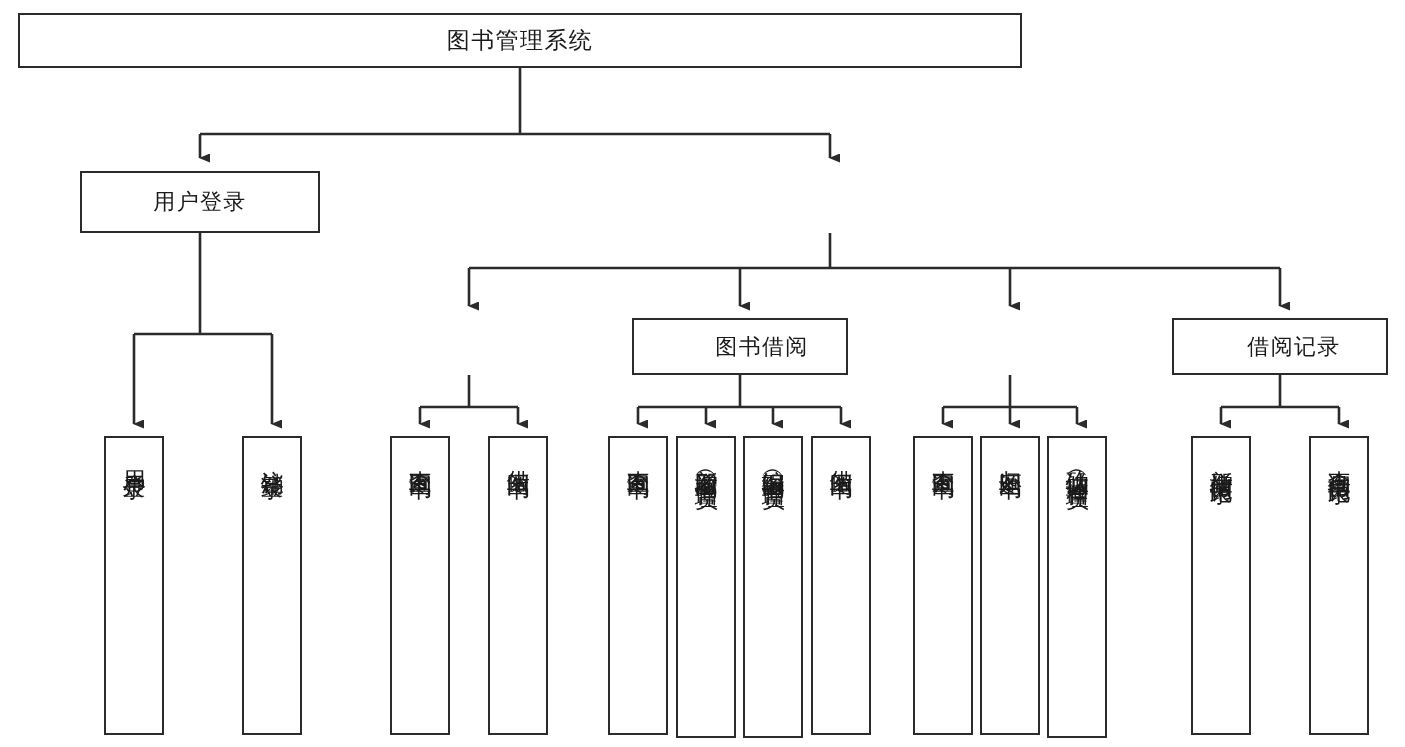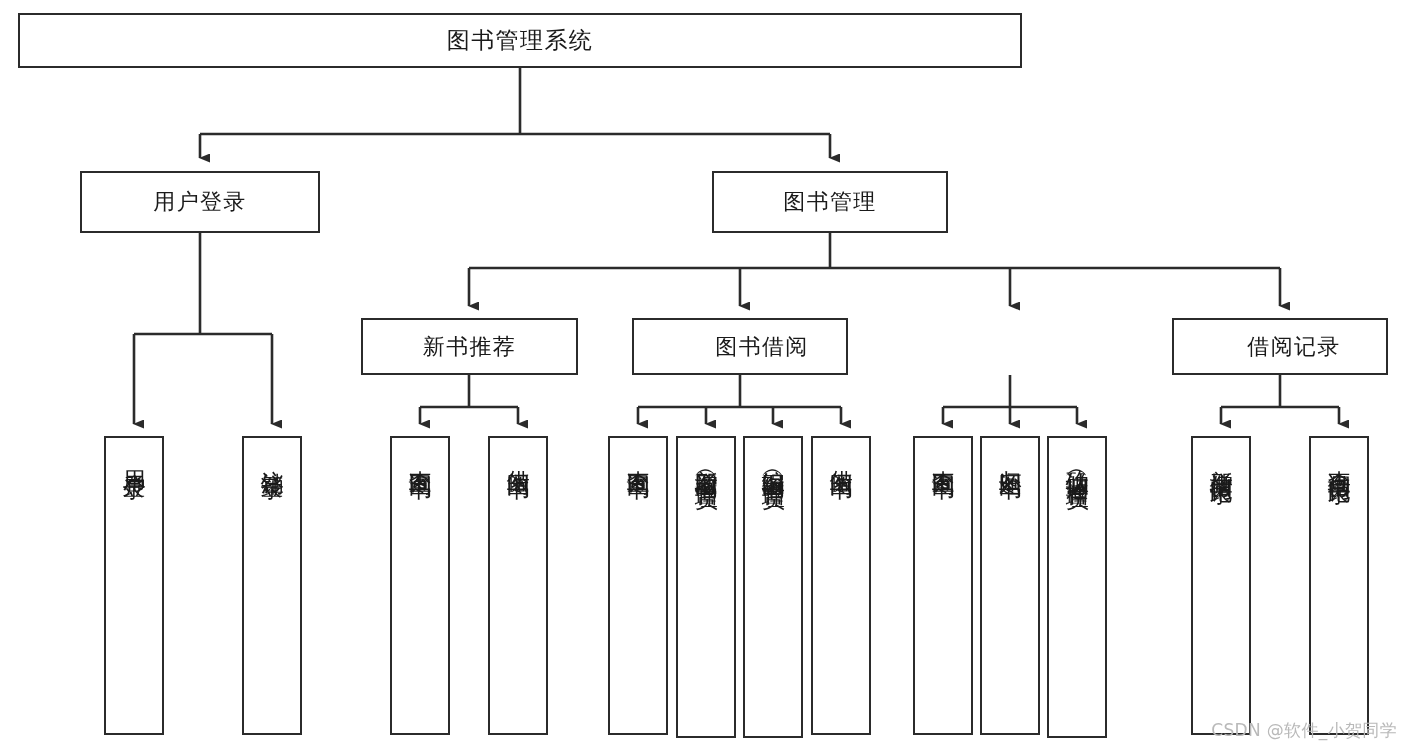--- a/index.html
+++ b/index.html
@@ -128,27 +128,21 @@
     </g>
   </svg>
 
   <div class="node root horizontal" style="left:18px; top:13px; width:1004px; height:55px;">
     <span class="node-label">图书管理系统</span>
   </div>
 
   <div class="node horizontal" style="left:80px; top:171px; width:240px; height:62px;">
     <span class="node-label">用户登录</span>
   </div>
-  <div class="node horizontal" style="left:712px; top:171px; width:236px; height:62px;">
-    <span class="node-label">图书管理</span>
-  </div>
 
-  <div class="node horizontal" style="left:361px; top:318px; width:217px; height:57px;">
-    <span class="node-label">新书推荐</span>
-  </div>
   <div class="node horizontal" style="left:632px; top:318px; width:216px; height:57px;padding-left:44px;">
     <span class="node-label">图书借阅</span>
   </div>
   <div class="node horizontal" style="left:1172px; top:318px; width:216px; height:57px;padding-left:28px;">
     <span class="node-label">借阅记录</span>
   </div>
 
   <div class="node vertical" style="left:104px; top:436px; width:60px; height:299px;">
     <span class="node-label">用户登录</span>
   </div>
@@ -186,14 +180,13 @@
     <span class="node-label">确认归还（管理员）</span>
   </div>
 
   <div class="node vertical" style="left:1191px; top:436px; width:60px; height:299px;">
     <span class="node-label">新增借阅记录</span>
   </div>
   <div class="node vertical" style="left:1309px; top:436px; width:60px; height:299px;">
     <span class="node-label">查询借阅记录</span>
   </div>
 
-  <div id="watermark">CSDN @软件_小贺同学</div>
 </div>
 
 </body></html>

